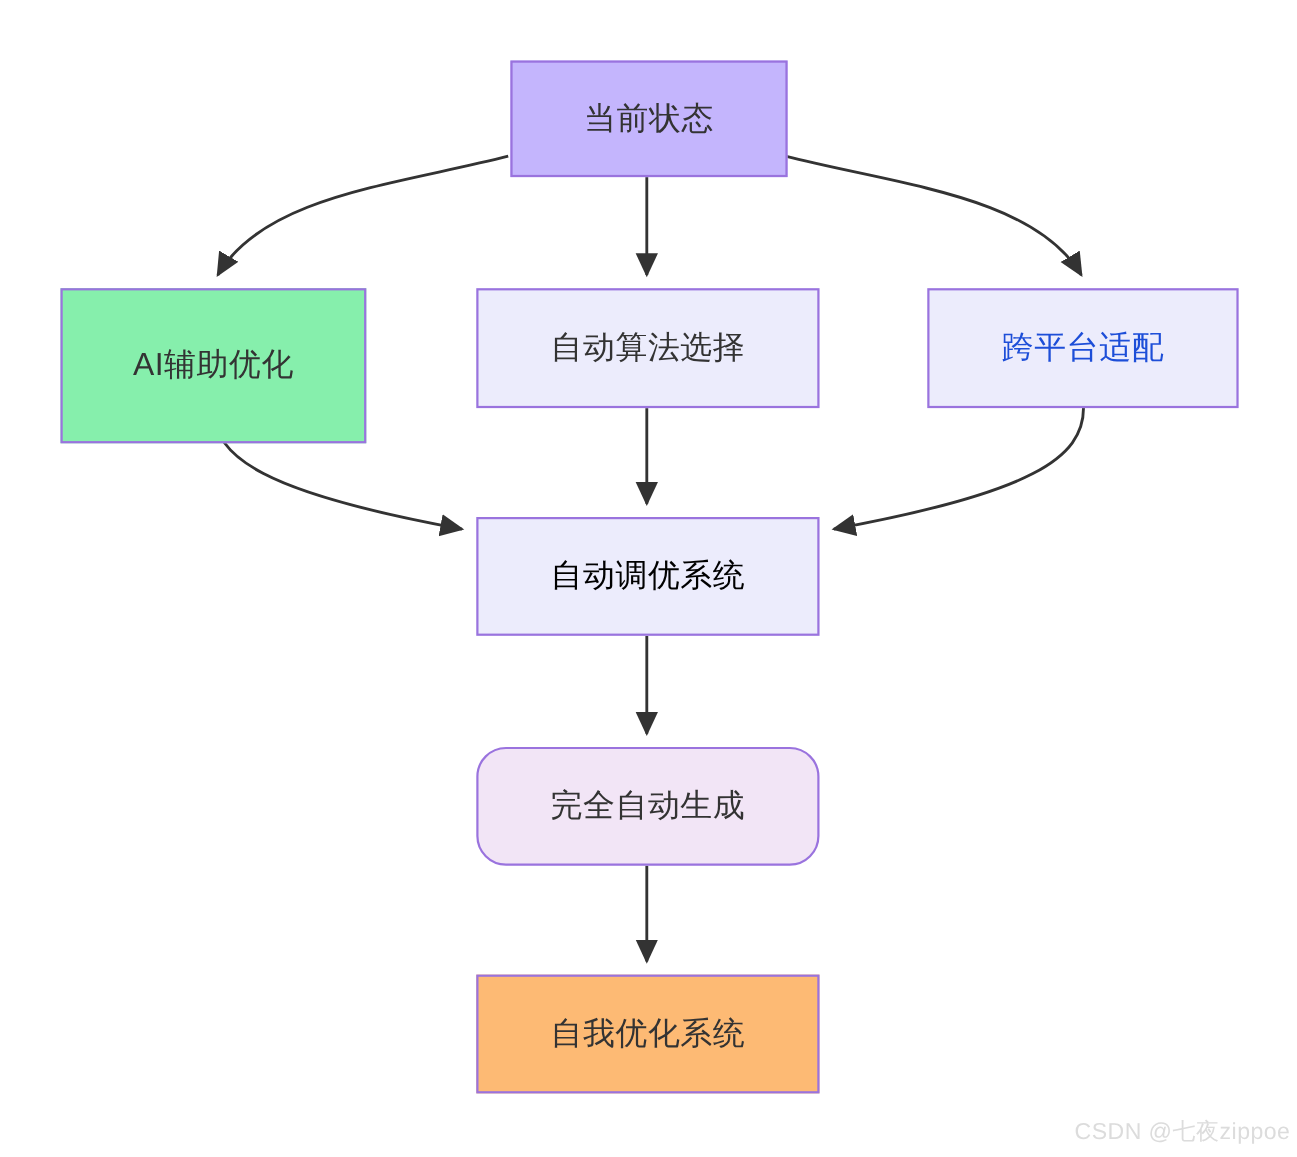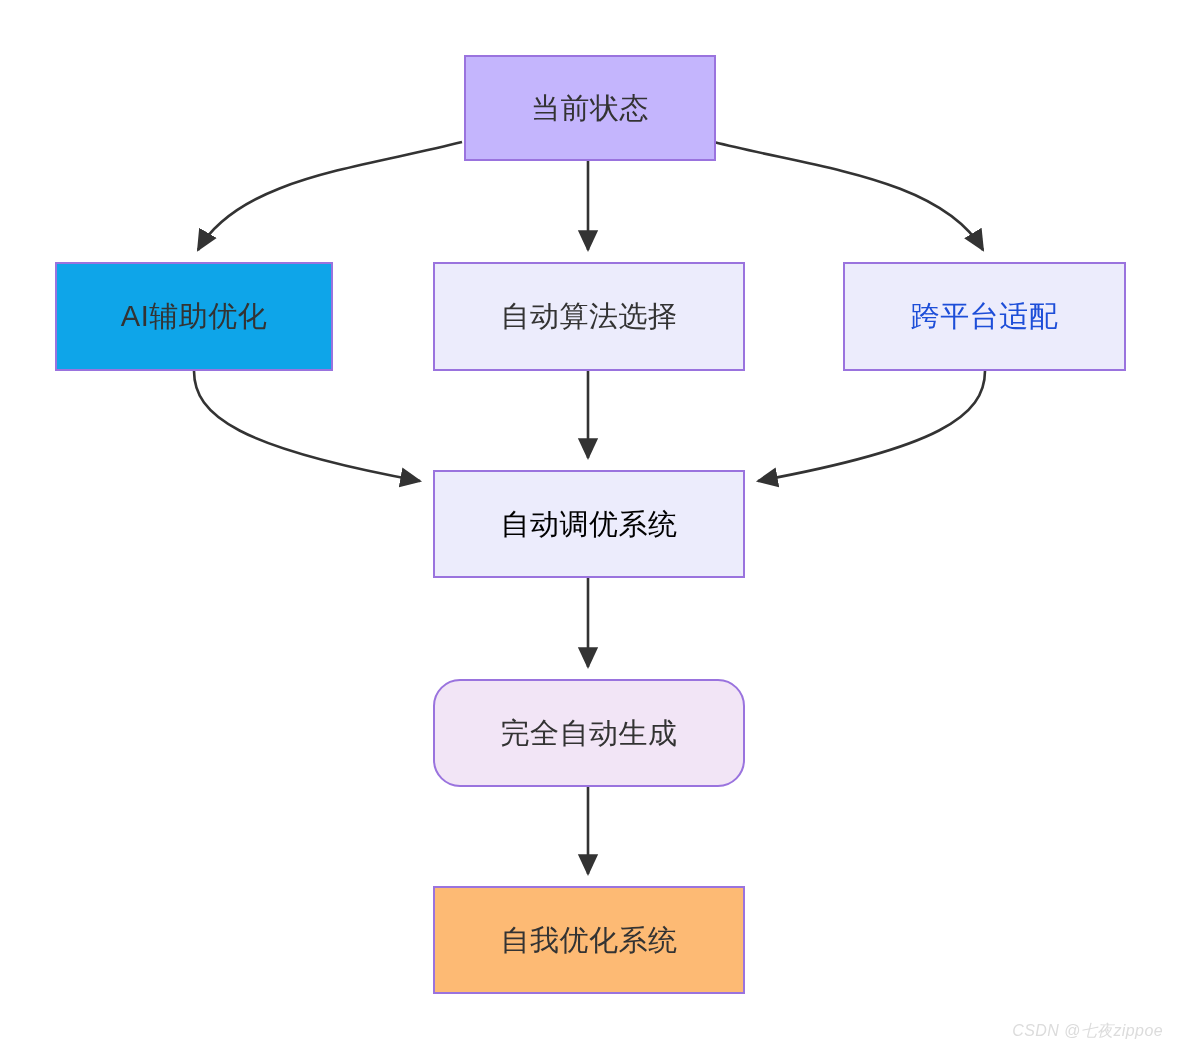--- a/index.html
+++ b/index.html
@@ -40,28 +40,27 @@
     line-height: 1.2;
     letter-spacing: 0.5px;
     z-index: 2;
   }
   .node-label {
     display: block;
     padding: 0 6px;
   }
   .watermark {
     position: absolute;
-    right: 16px;
+    right: 6px;
     bottom: 10px;
-    font-size: 16px;
+    font-size: 21px;
     color: #dcdcdc;
     letter-spacing: 0.4px;
     white-space: nowrap;
     z-index: 3;
-    font-style: italic;
   }
 </style>
 </head>
 <body>
 
 <div id="canvas" style="width: 1179px; height: 1052px; background: rgb(255, 255, 255);">
 
   <svg id="edge-layer" viewBox="0 0 1179 1052" width="1179" height="1052" xmlns="http://www.w3.org/2000/svg">
     <defs>
       <marker id="arrowhead" markerWidth="9" markerHeight="9" refX="7.6" refY="4.5" orient="auto" markerUnits="strokeWidth">
@@ -83,21 +82,21 @@
 
     <path d="M 588 578 L 588 667" fill="none" stroke="#333333" stroke-width="2.6" marker-end="url(#arrowhead)"></path>
 
     <path d="M 588 787 L 588 874" fill="none" stroke="#333333" stroke-width="2.6" marker-end="url(#arrowhead)"></path>
   </svg>
 
   <div class="node" style="left: 464px; top: 55px; width: 252px; height: 106px; background: #c4b5fd; border-color: rgb(154, 115, 222); color: rgb(51, 51, 51);">
     <span class="node-label">当前状态</span>
   </div>
 
-  <div class="node" style="left: 55px; top: 262px; width: 278px; height: 109px; background: #0ea5e9; border-color: rgb(154, 115, 222); color: rgb(51, 51, 51);">
+  <div class="node" style="left: 55px; top: 262px; width: 278px; height: 141px; background: #86efac; border-color: rgb(154, 115, 222); color: rgb(51, 51, 51);">
     <span class="node-label">AI辅助优化</span>
   </div>
 
   <div class="node" style="left: 433px; top: 262px; width: 312px; height: 109px; background: rgb(236, 236, 252); border-color: rgb(154, 115, 222); color: rgb(51, 51, 51);">
     <span class="node-label">自动算法选择</span>
   </div>
 
   <div class="node" style="left: 843px; top: 262px; width: 283px; height: 109px; background: rgb(236, 236, 252); border-color: rgb(154, 115, 222); color: #1d4ed8;">
     <span class="node-label">跨平台适配</span>
   </div>

